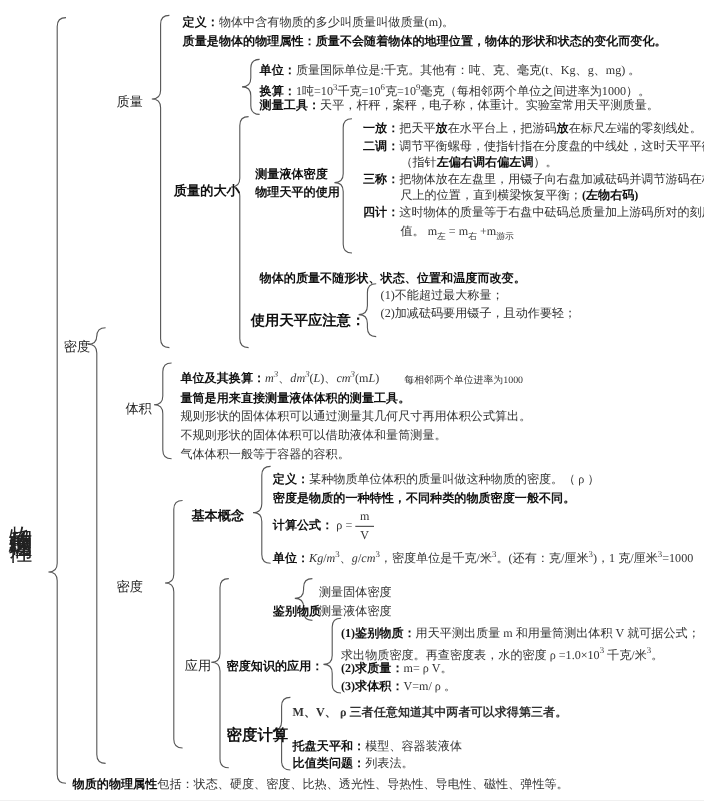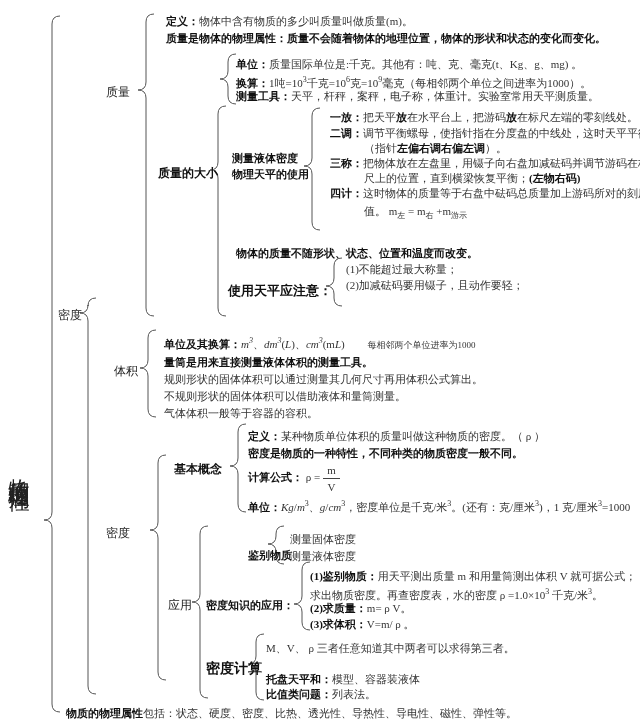--- a/index.html
+++ b/index.html
@@ -98,19 +98,19 @@
   <div class="line" style="left:290px;top:532px;"><span>测量固体密度</span></div>
   <div class="line" style="left:290px;top:549px;"><span>测量液体密度</span></div>
 
   <div class="node b" style="left:206px;top:598px;font-size:11px;">密度知识的应用：</div>
   <div class="line" style="left:310px;top:569px;"><span class="b">(1)鉴别物质：</span><span>用天平测出质量 m 和用量筒测出体积 V 就可据公式；</span></div>
   <div class="line" style="left:310px;top:585px;"><span>求出物质密度。再查密度表，水的密度 ρ =1.0×10</span><sup>3</sup><span> 千克/米</span><sup>3</sup><span>。</span></div>
   <div class="line" style="left:310px;top:601px;"><span class="b">(2)求质量：</span><span>m= ρ V。</span></div>
   <div class="line" style="left:310px;top:617px;"><span class="b">(3)求体积：</span><span>V=m/ ρ 。</span></div>
 
   <div class="node b" style="left:206px;top:660px;font-size:14px;">密度计算</div>
-  <div class="line" style="left:266px;top:641px;"><span>M、V、 ρ 三者任意知道其中两者可以求得第三者。</span></div>
+  <div class="line" style="left:266px;top:641px;font-weight:bold;"><span>M、V、 ρ 三者任意知道其中两者可以求得第三者。</span></div>
   <div class="line" style="left:266px;top:672px;"><span class="b">托盘天平和：</span><span>模型、容器装液体</span></div>
   <div class="line" style="left:266px;top:687px;"><span class="b">比值类问题：</span><span>列表法。</span></div>
 
   <div class="line" style="left:66px;top:706px;"><span class="b">物质的物理属性</span><span>包括：状态、硬度、密度、比热、透光性、导热性、导电性、磁性、弹性等。</span></div>
 
 </div>
 
 </body></html>

